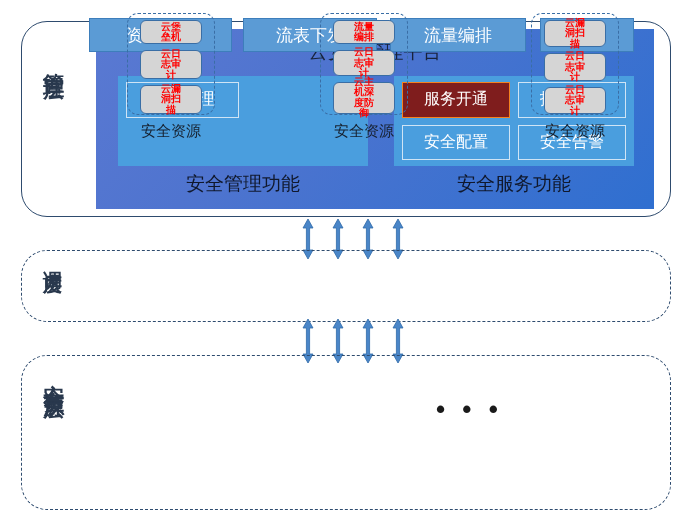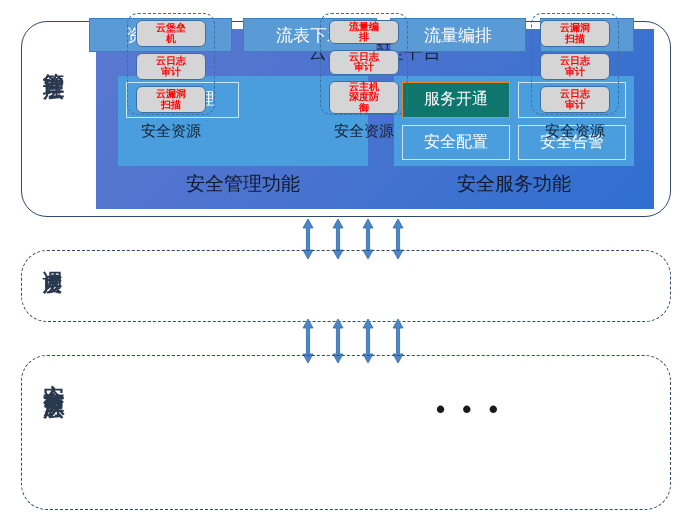--- a/index.html
+++ b/index.html
@@ -85,21 +85,21 @@
     background: transparent;
     color: #ffffff;
     font-size: 16px;
     display: flex;
     align-items: center;
     justify-content: center;
     box-sizing: border-box;
     white-space: nowrap;
   }
   .func-btn.highlight {
-    background: #0f766e;
+    background: #7f1d1d;
     border-color: #f58220;
     color: #ffffff;
   }
   .group-caption {
     position: absolute;
     top: 142px;
     font-size: 19px;
     color: #10182c;
     text-align: center;
   }
@@ -151,21 +151,21 @@
     display: flex;
     flex-direction: column;
     align-items: center;
     gap: 6px;
   }
   #resource-group-0 { left: 127px; }
   #resource-group-1 { left: 320px; }
   #resource-group-2 { left: 531px; }
 
   .resource-chip {
-    width: 70px;
+    width: 62px;
     min-height: 24px;
     background: #d5d5d5;
     border: 1.3px solid #3a6ea5;
     border-radius: 6px;
     color: #ff0000;
     font-size: 10px;
     font-weight: bold;
     line-height: 1.05;
     display: flex;
     align-items: center;

